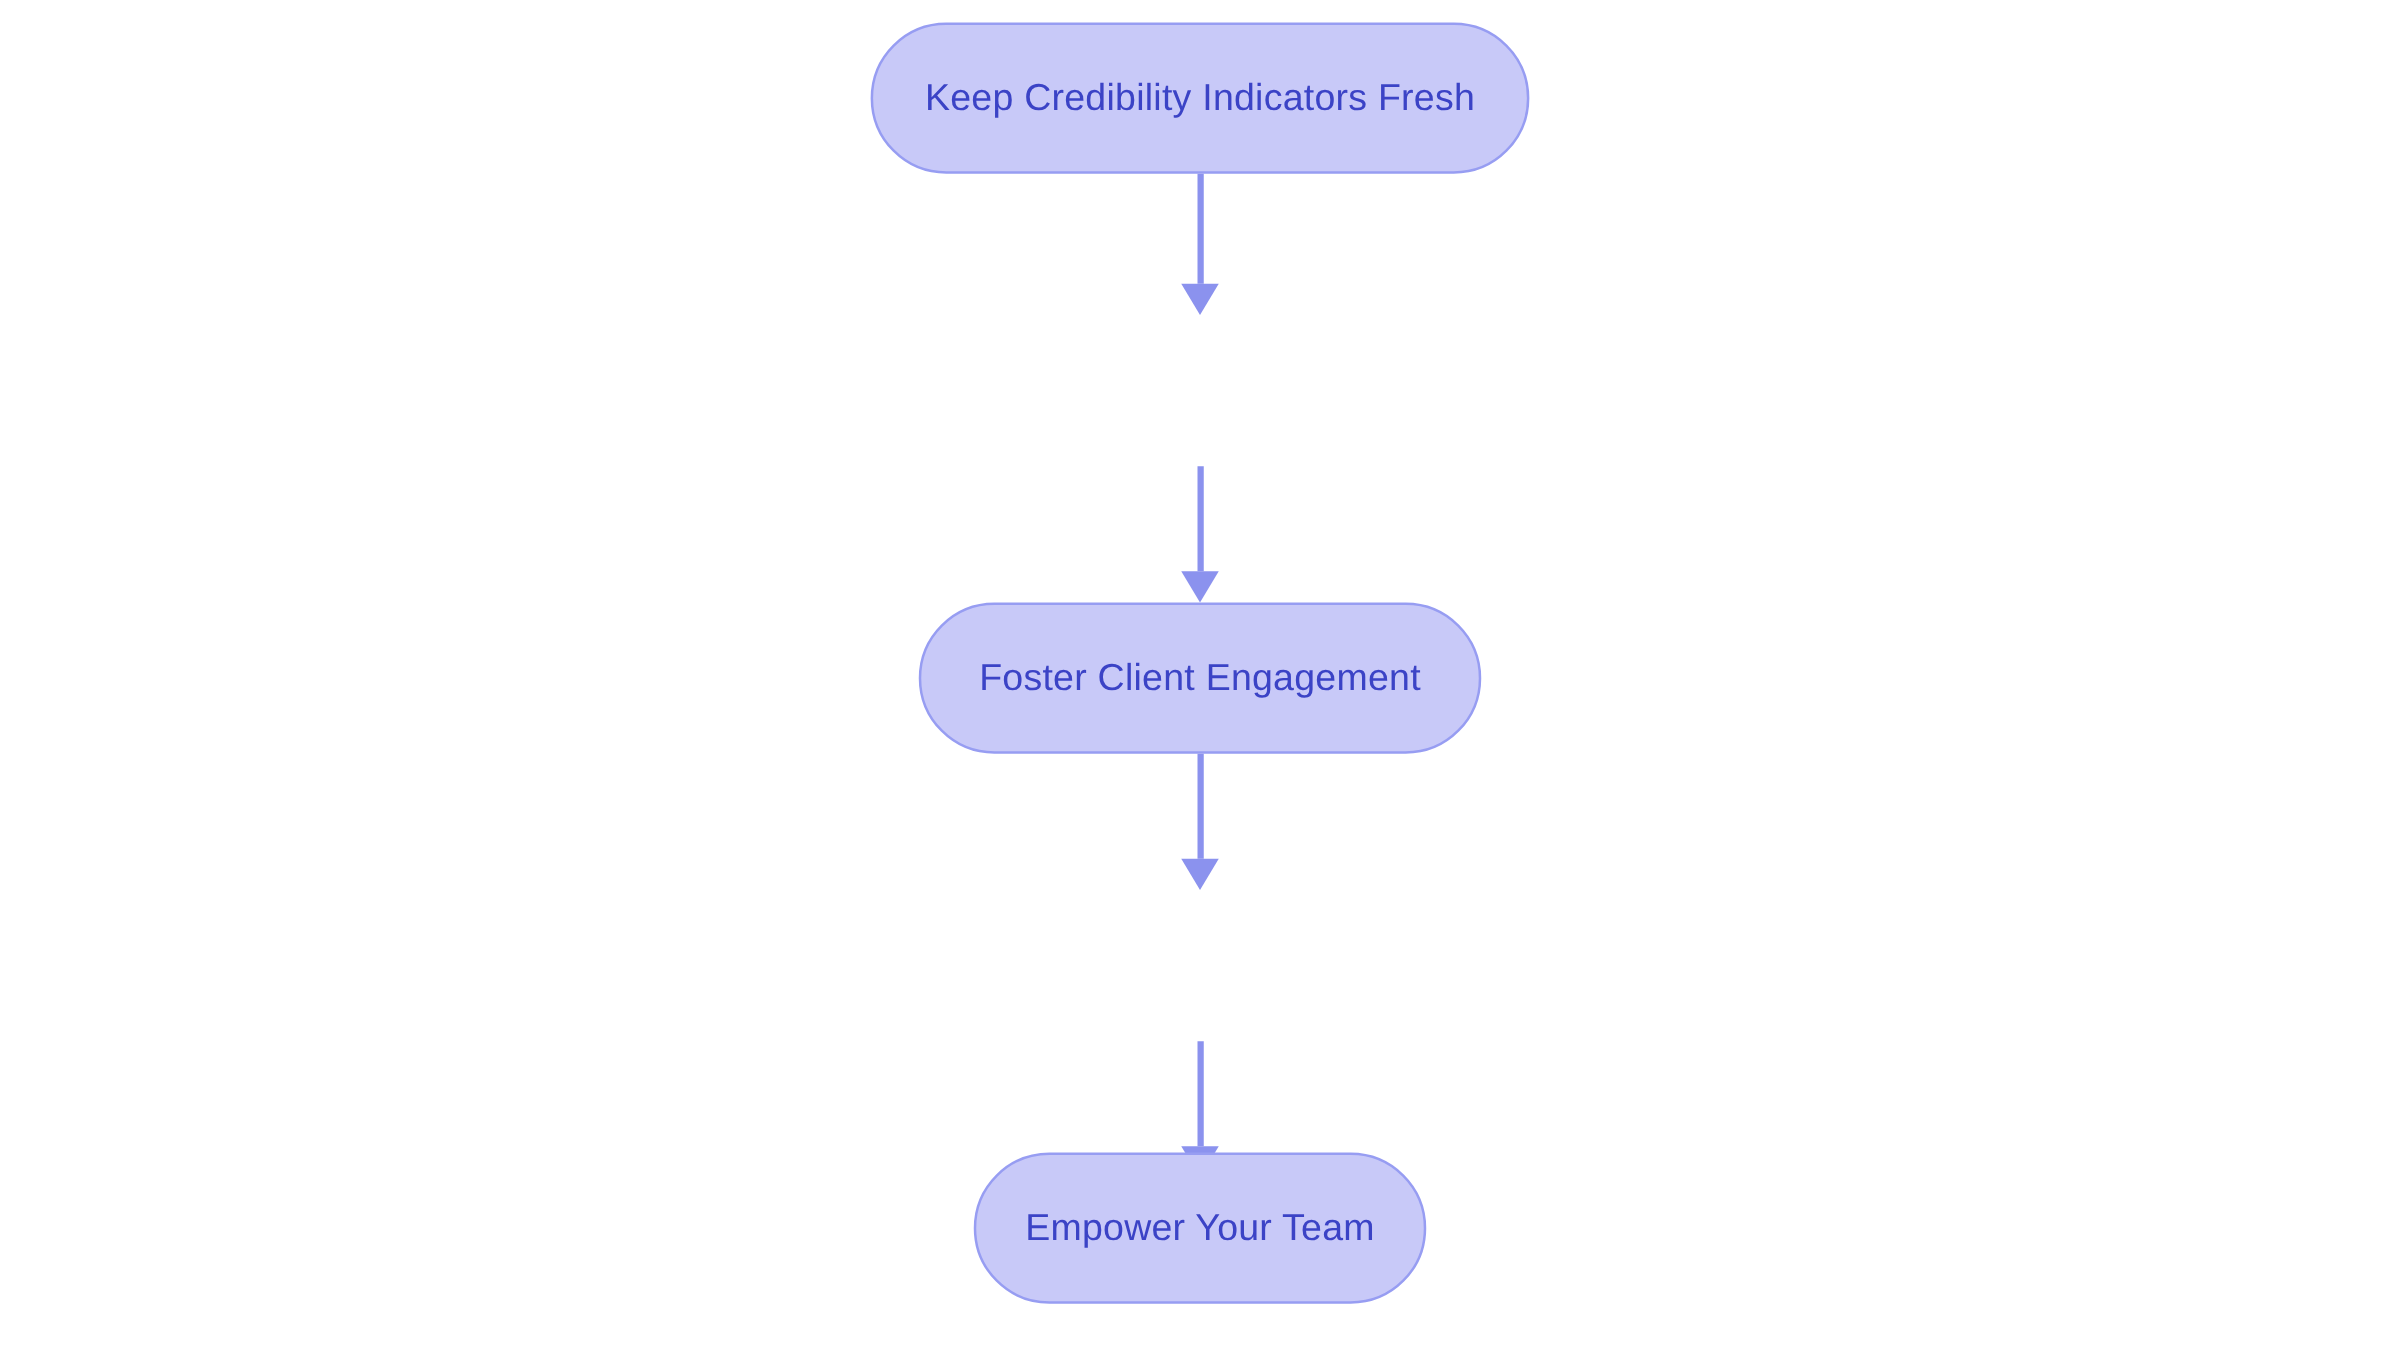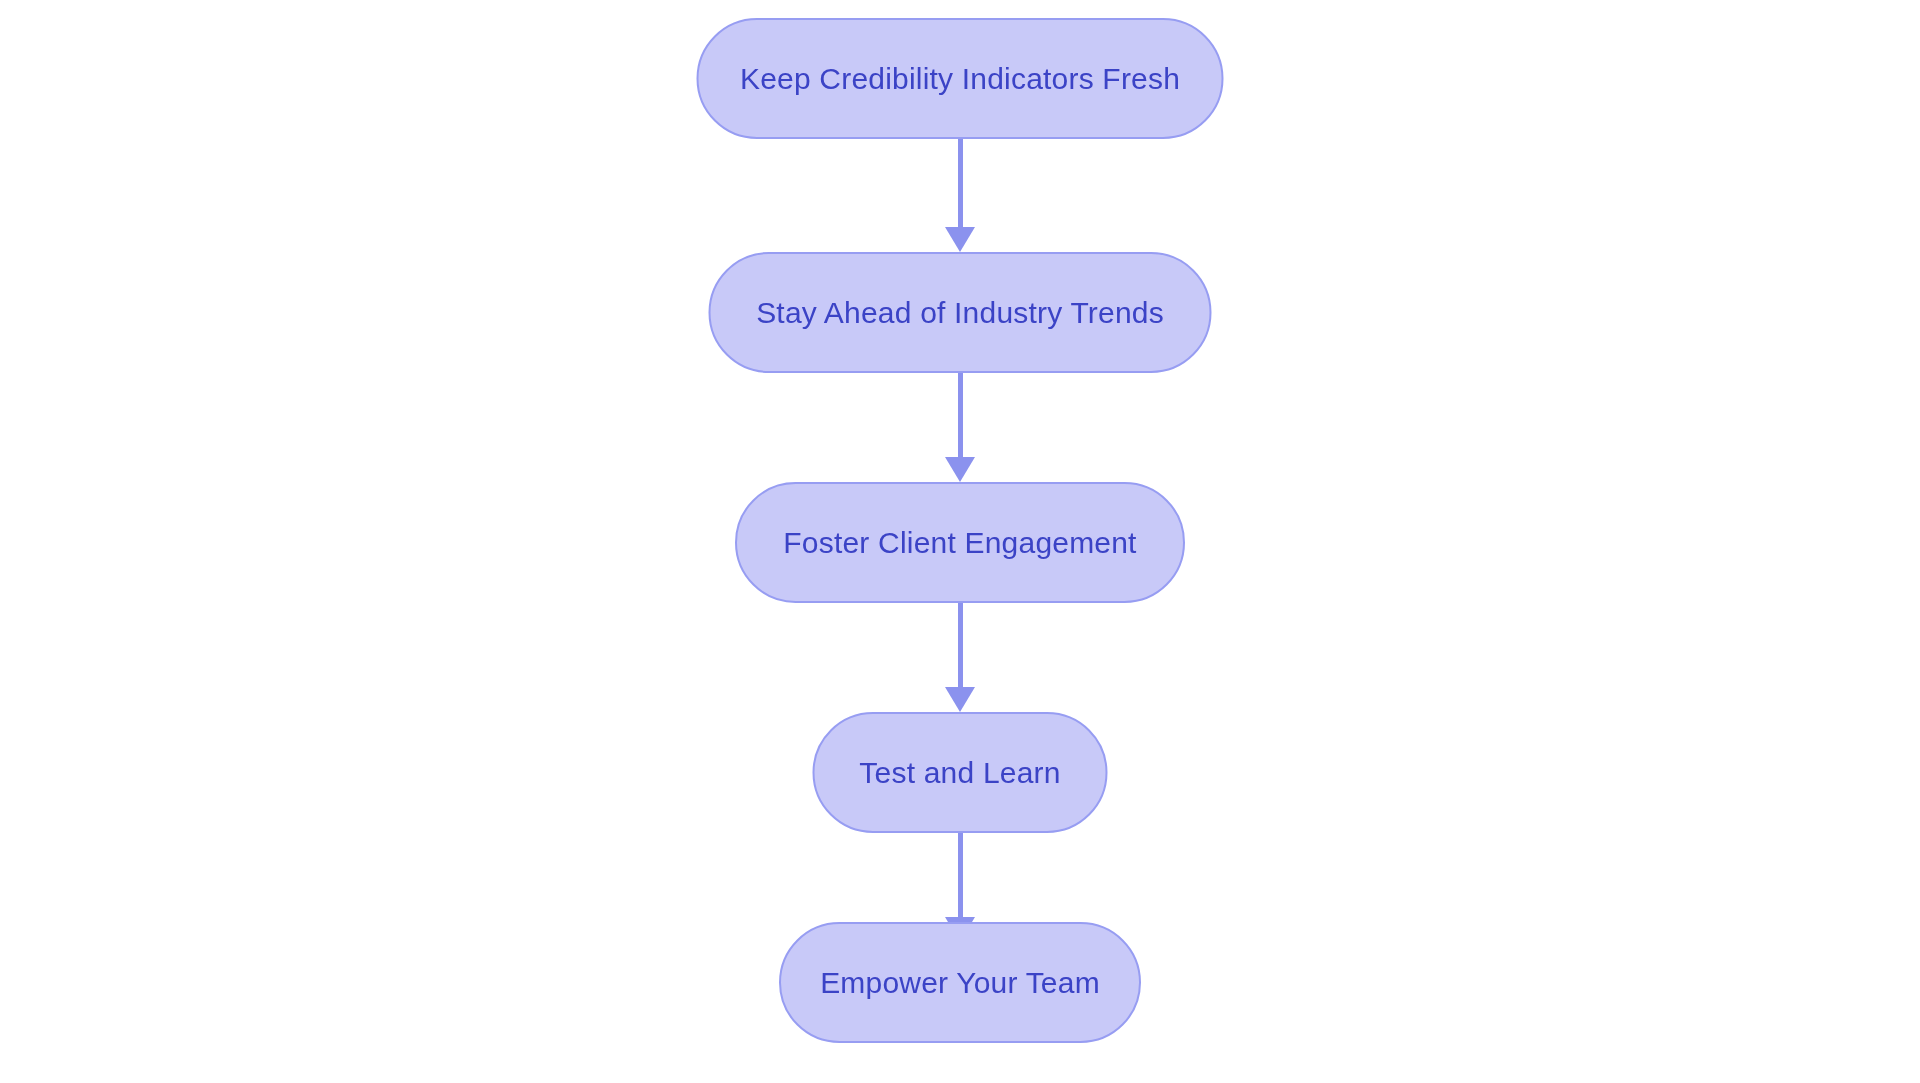--- a/index.html
+++ b/index.html
@@ -83,41 +83,35 @@
 
   <div class="node n1">
     <span class="label">Keep Credibility Indicators Fresh</span>
   </div>
 
   <div class="arrow a1">
     <div class="shaft"></div>
     <div class="head"></div>
   </div>
 
-  <div class="node n2">
-    <span class="label">Stay Ahead of Industry Trends</span>
-  </div>
 
   <div class="arrow a2">
     <div class="shaft"></div>
     <div class="head"></div>
   </div>
 
   <div class="node n3">
     <span class="label">Foster Client Engagement</span>
   </div>
 
   <div class="arrow a3">
     <div class="shaft"></div>
     <div class="head"></div>
   </div>
 
-  <div class="node n4">
-    <span class="label">Test and Learn</span>
-  </div>
 
   <div class="arrow a4">
     <div class="shaft"></div>
     <div class="head"></div>
   </div>
 
   <div class="node n5">
     <span class="label">Empower Your Team</span>
   </div>
 

